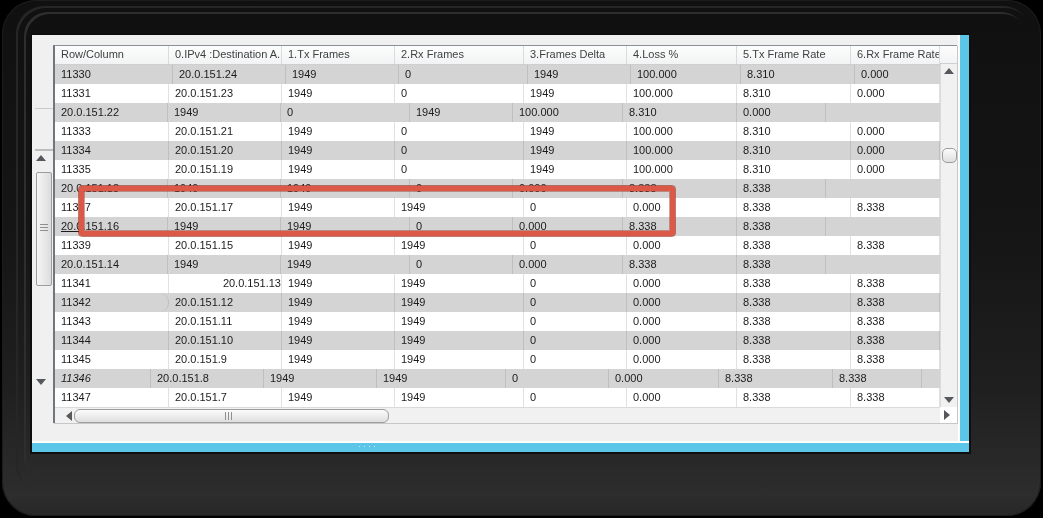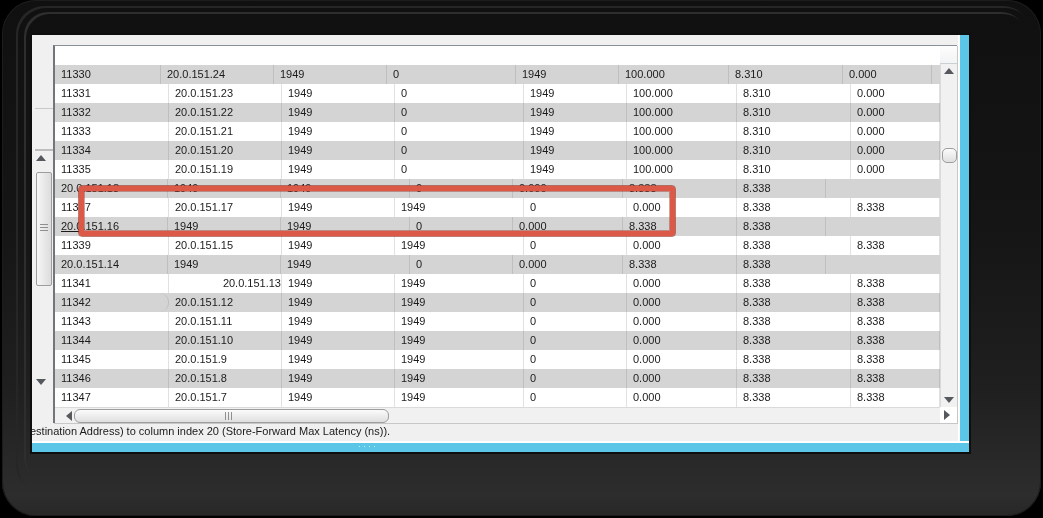--- a/index.html
+++ b/index.html
@@ -154,44 +154,53 @@
         </span>
       <div class="lsb-thumb">
         <div class="lsb-grip"></div>
       </div>
       <span class="lsb-down">
           <span class="arr arr-down"></span>
         </span>
     </div>
 
     <div class="grid">
+      <div class="header-row">
+          <div class="hcell" style="width: 114px;">Row/Column</div>
+          <div class="hcell" style="width: 113px;">0.IPv4 :Destination A..</div>
+          <div class="hcell" style="width: 113px;">1.Tx Frames</div>
+          <div class="hcell" style="width: 129px;">2.Rx Frames</div>
+          <div class="hcell" style="width: 103px;">3.Frames Delta</div>
+          <div class="hcell" style="width: 110px;">4.Loss %</div>
+          <div class="hcell" style="width: 114px;">5.Tx Frame Rate</div>
+          <div class="hcell" style="width: 89px;">6.Rx Frame Rate</div>
+        </div>
       <div class="hfiller"></div>
       <div class="tbody">
           <div class="trow stripe" style="background: rgb(212, 212, 212);">
-            <div class="tcell" style="width: 106px;">11330</div>
+            <div class="tcell" style="width: 118px;">11330</div>
             <div class="tcell" style="width: 113px;">20.0.151.24</div>
             <div class="tcell" style="width: 113px;">1949</div>
             <div class="tcell" style="width: 129px;">0</div>
             <div class="tcell" style="width: 103px;">1949</div>
             <div class="tcell" style="width: 110px;">100.000</div>
             <div class="tcell" style="width: 114px;">8.310</div>
             <div class="tcell" style="width: 89px;">0.000</div>
           </div>
           <div class="trow">
             <div class="tcell" style="width: 114px;">11331</div>
             <div class="tcell" style="width: 113px;">20.0.151.23</div>
             <div class="tcell" style="width: 113px;">1949</div>
             <div class="tcell" style="width: 129px;">0</div>
             <div class="tcell" style="width: 103px;">1949</div>
             <div class="tcell" style="width: 110px;">100.000</div>
             <div class="tcell" style="width: 114px;">8.310</div>
             <div class="tcell" style="width: 89px;">0.000</div>
           </div>
           <div class="trow stripe" style="background: rgb(212, 212, 212);">
-            <div class="tcell" style="width: 114px;">11332</div>
             <div class="tcell" style="width: 113px;">20.0.151.22</div>
             <div class="tcell" style="width: 113px;">1949</div>
             <div class="tcell" style="width: 129px;">0</div>
             <div class="tcell" style="width: 103px;">1949</div>
             <div class="tcell" style="width: 110px;">100.000</div>
             <div class="tcell" style="width: 114px;">8.310</div>
             <div class="tcell" style="width: 89px;">0.000</div>
           </div>
           <div class="trow">
             <div class="tcell" style="width: 114px;">11333</div>
@@ -314,21 +323,21 @@
             <div class="tcell" style="width: 114px;">11345</div>
             <div class="tcell" style="width: 113px;">20.0.151.9</div>
             <div class="tcell" style="width: 113px;">1949</div>
             <div class="tcell" style="width: 129px;">1949</div>
             <div class="tcell" style="width: 103px;">0</div>
             <div class="tcell" style="width: 110px;">0.000</div>
             <div class="tcell" style="width: 114px;">8.338</div>
             <div class="tcell" style="width: 89px;">8.338</div>
           </div>
           <div class="trow stripe" style="background: rgb(212, 212, 212);">
-            <div class="tcell" style="width: 114px;">11346</div>
+            <div class="tcell" style="width: 96px; font-style: italic;">11346</div>
             <div class="tcell" style="width: 113px;">20.0.151.8</div>
             <div class="tcell" style="width: 113px;">1949</div>
             <div class="tcell" style="width: 129px;">1949</div>
             <div class="tcell" style="width: 103px;">0</div>
             <div class="tcell" style="width: 110px;">0.000</div>
             <div class="tcell" style="width: 114px;">8.338</div>
             <div class="tcell" style="width: 89px;">8.338</div>
           </div>
           <div class="trow">
             <div class="tcell" style="width: 114px;">11347</div>
@@ -360,22 +369,19 @@
           <div class="hs-grip"></div>
         </div>
       </div>
       <span class="hs-right">
           <span class="arr arr-right"></span>
         </span>
     </div>
 
     <div class="highlight-box" style="border-color: rgb(220, 88, 71);"></div>
 
-    <div class="status-bar">
-      <span class="status-text">estination Address) to column index 20 (Store-Forward Max Latency (ns)).</span>
-    </div>
 
     <div class="cyan-right" style="background: rgb(91, 198, 232);"></div>
     <div class="cyan-bottom" style="background: rgb(91, 198, 232);">
       <div class="grip-dots">····</div>
     </div>
   </div>
 </div>
 
 </body></html>

